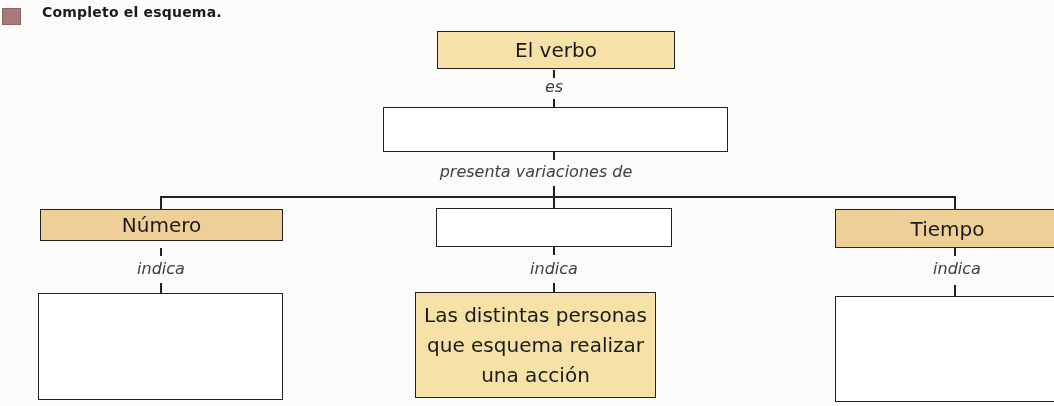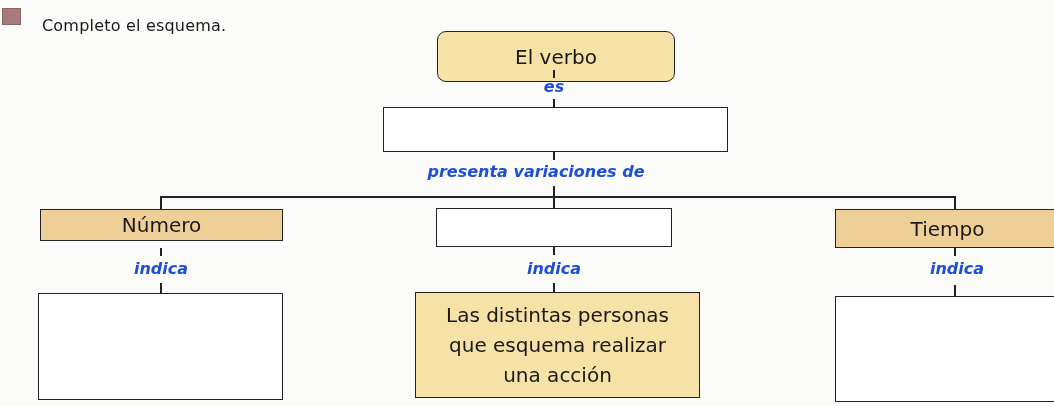--- a/index.html
+++ b/index.html
@@ -1,36 +1,36 @@
 <!DOCTYPE html>
 <html><head>
 <meta charset="utf-8">
 <style>
   html, body { margin:0; padding:0; }
   body { width:1054px; height:406px; background:#fbfbf9; position:relative; overflow:hidden; font-family:"DejaVu Sans", sans-serif; color:#1a1a1a; }
   .abs { position:absolute; }
   .bullet { left:2px; top:8px; width:17px; height:15px; background:#a77a7b; border:1px solid #8d6465; }
-  .title { left:42px; top:16px; font-size:16px; font-weight:normal; letter-spacing:0.2px; }
+  .title { left:42px; top:4px; font-size:14px; font-weight:bold; letter-spacing:0.2px; }
   .box { position:absolute; border:1.5px solid #222; box-sizing:border-box; display:flex; align-items:center; justify-content:center; text-align:center; }
   .yellow { background:#f6e2a6; }
   .tan { background:#efcf98; }
   .white { background:#ffffff; }
   .label { font-size:20px; }
   .big { font-size:20px; line-height:30px; }
-  .ital { position:absolute; font-style:italic; font-size:16px; color:#1d4ed8; transform:translateX(-50%); white-space:nowrap;font-weight:bold; }
+  .ital { position:absolute; font-style:italic; font-size:16px; color:#404040; transform:translateX(-50%); white-space:nowrap; }
   .vl { position:absolute; width:1.5px; background:#222; }
   .hl { position:absolute; height:1.5px; background:#222; }
 </style>
 </head>
 <body>
 
 <div class="abs bullet"></div>
 <div class="abs title">Completo el esquema.</div>
 
-<div class="box yellow label" style="left:437px;top:31px;width:238px;height:51px;border-radius:9px;">
+<div class="box yellow label" style="left:437px;top:31px;width:238px;height:38px;">
   <span>El verbo</span>
 </div>
 <div class="vl" style="left:553px;top:70px;height:8px;"></div>
 <div class="ital" style="left:554px;top:77px;">es</div>
 <div class="vl" style="left:553px;top:99px;height:8px;"></div>
 
 <div class="box white" style="left:383px;top:107px;width:345px;height:45px;">
   <span></span>
 </div>
 <div class="vl" style="left:553px;top:152px;height:8px;"></div>
@@ -51,21 +51,21 @@
 <div class="box white" style="left:38px;top:293px;width:245px;height:107px;">
   <span></span>
 </div>
 
 <div class="box white label" style="left:436px;top:208px;width:236px;height:39px;">
   <span></span>
 </div>
 <div class="vl" style="left:553px;top:247px;height:8px;"></div>
 <div class="ital" style="left:554px;top:259px;">indica</div>
 <div class="vl" style="left:553px;top:283px;height:9px;"></div>
-<div class="box yellow big" style="left:415px;top:292px;width:285px;height:106px;flex-direction:column;">
+<div class="box yellow big" style="left:415px;top:292px;width:241px;height:106px;flex-direction:column;">
   <span>Las distintas personas</span>
   <span>que esquema realizar</span>
   <span>una acción</span>
 </div>
 
 <div class="box tan label" style="left:835px;top:209px;width:225px;height:39px;">
   <span>Tiempo</span>
 </div>
 <div class="vl" style="left:954px;top:248px;height:8px;"></div>
 <div class="ital" style="left:957px;top:259px;">indica</div>

